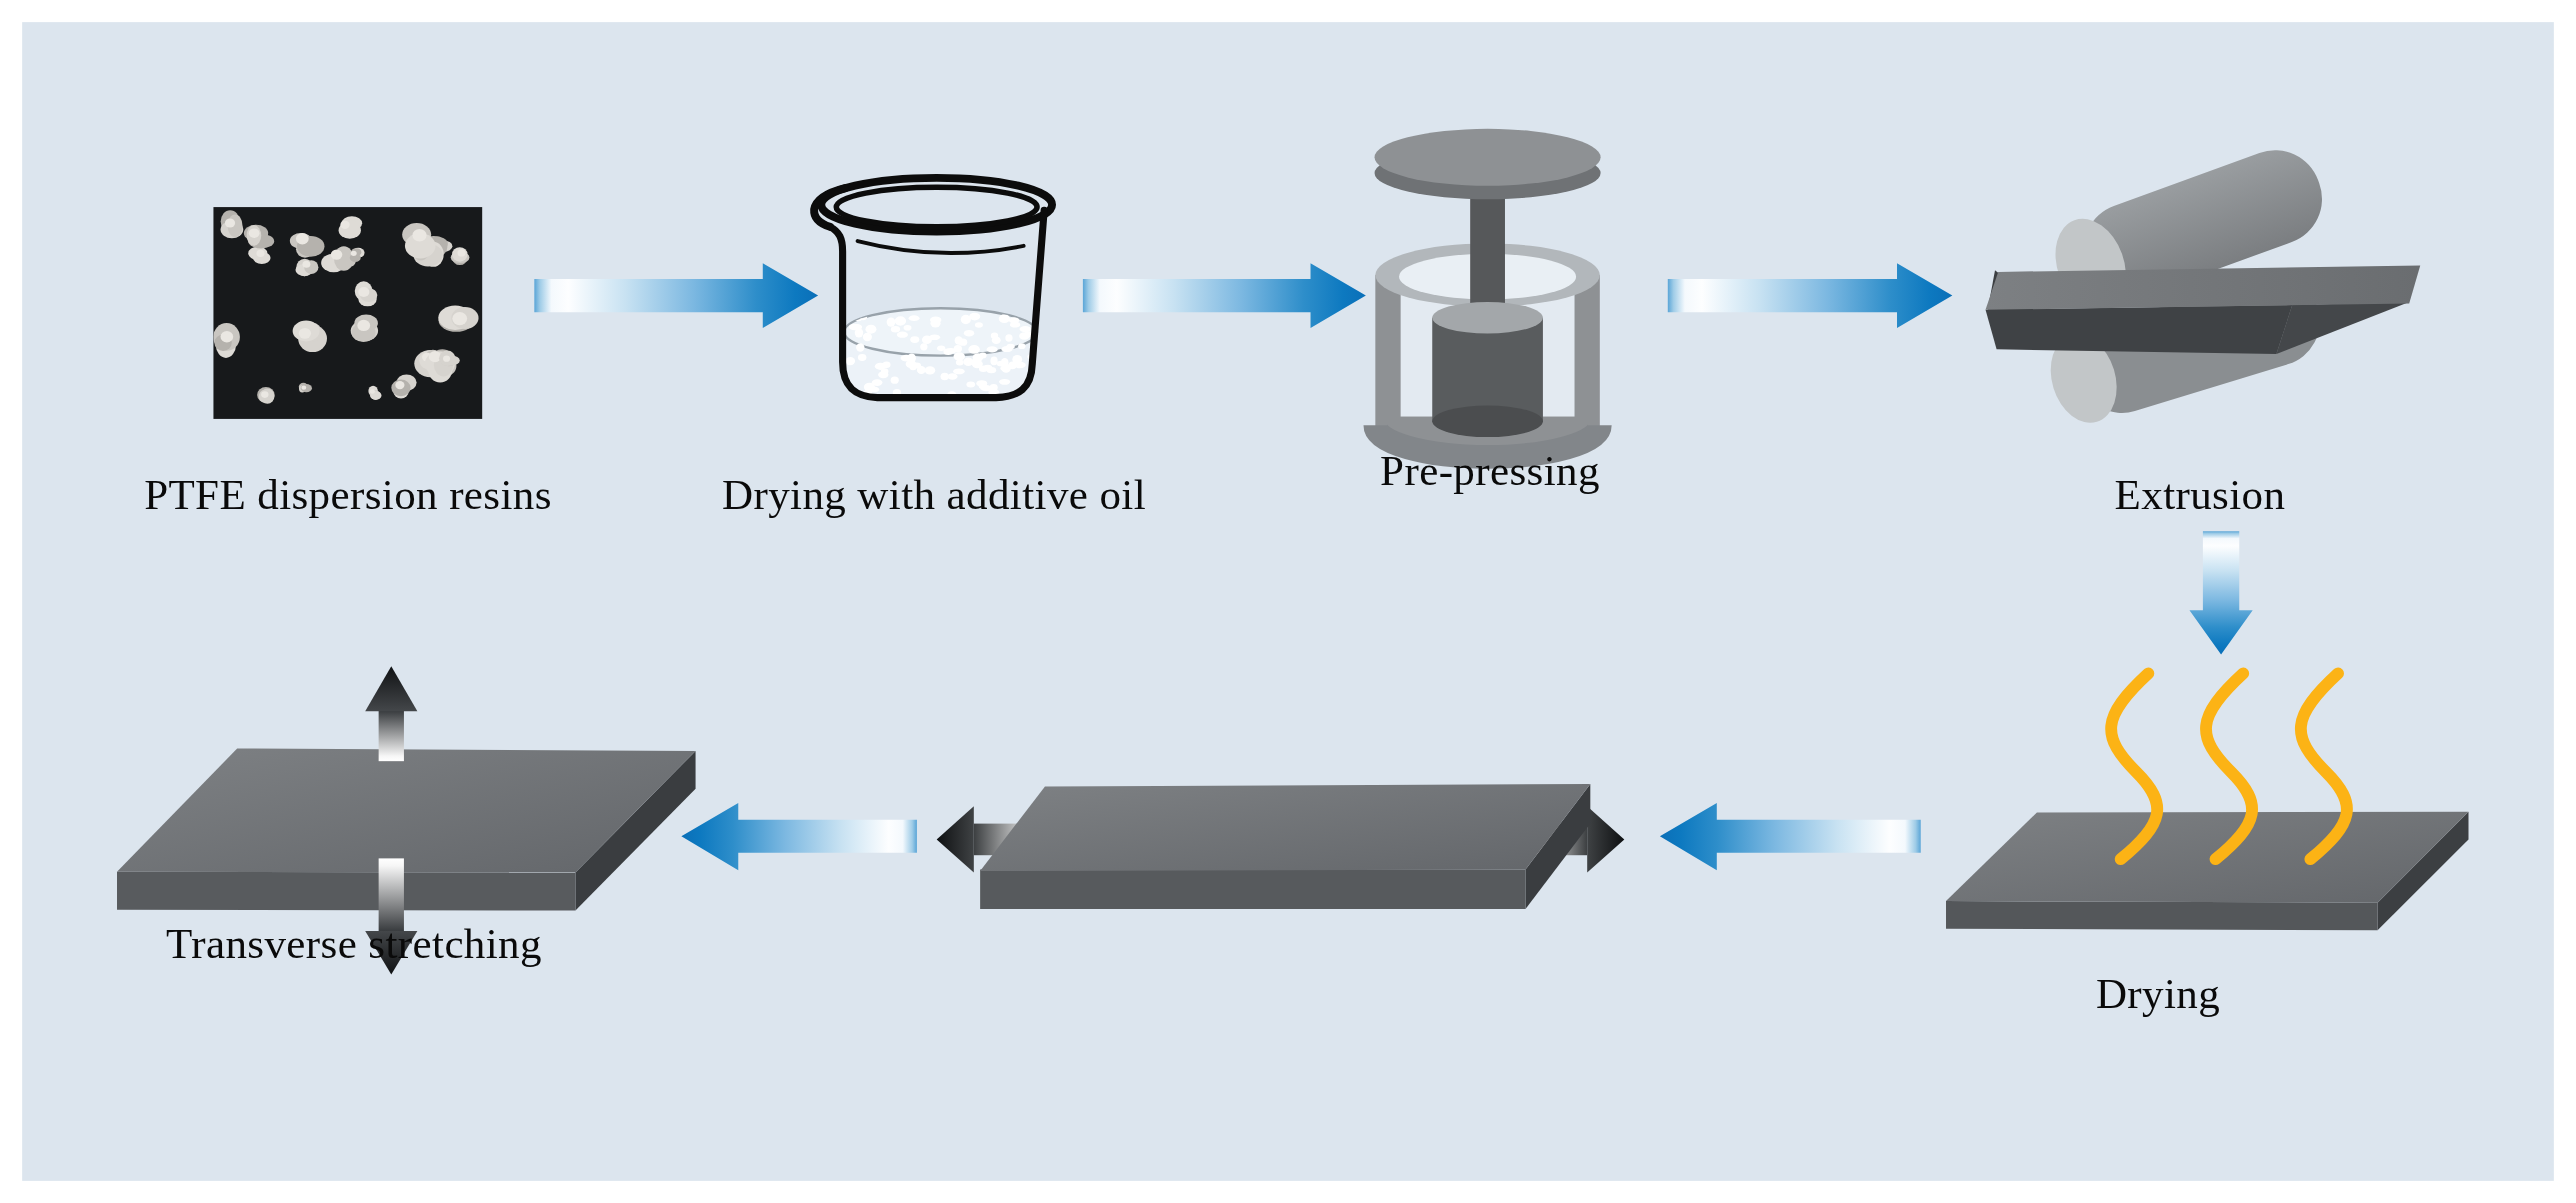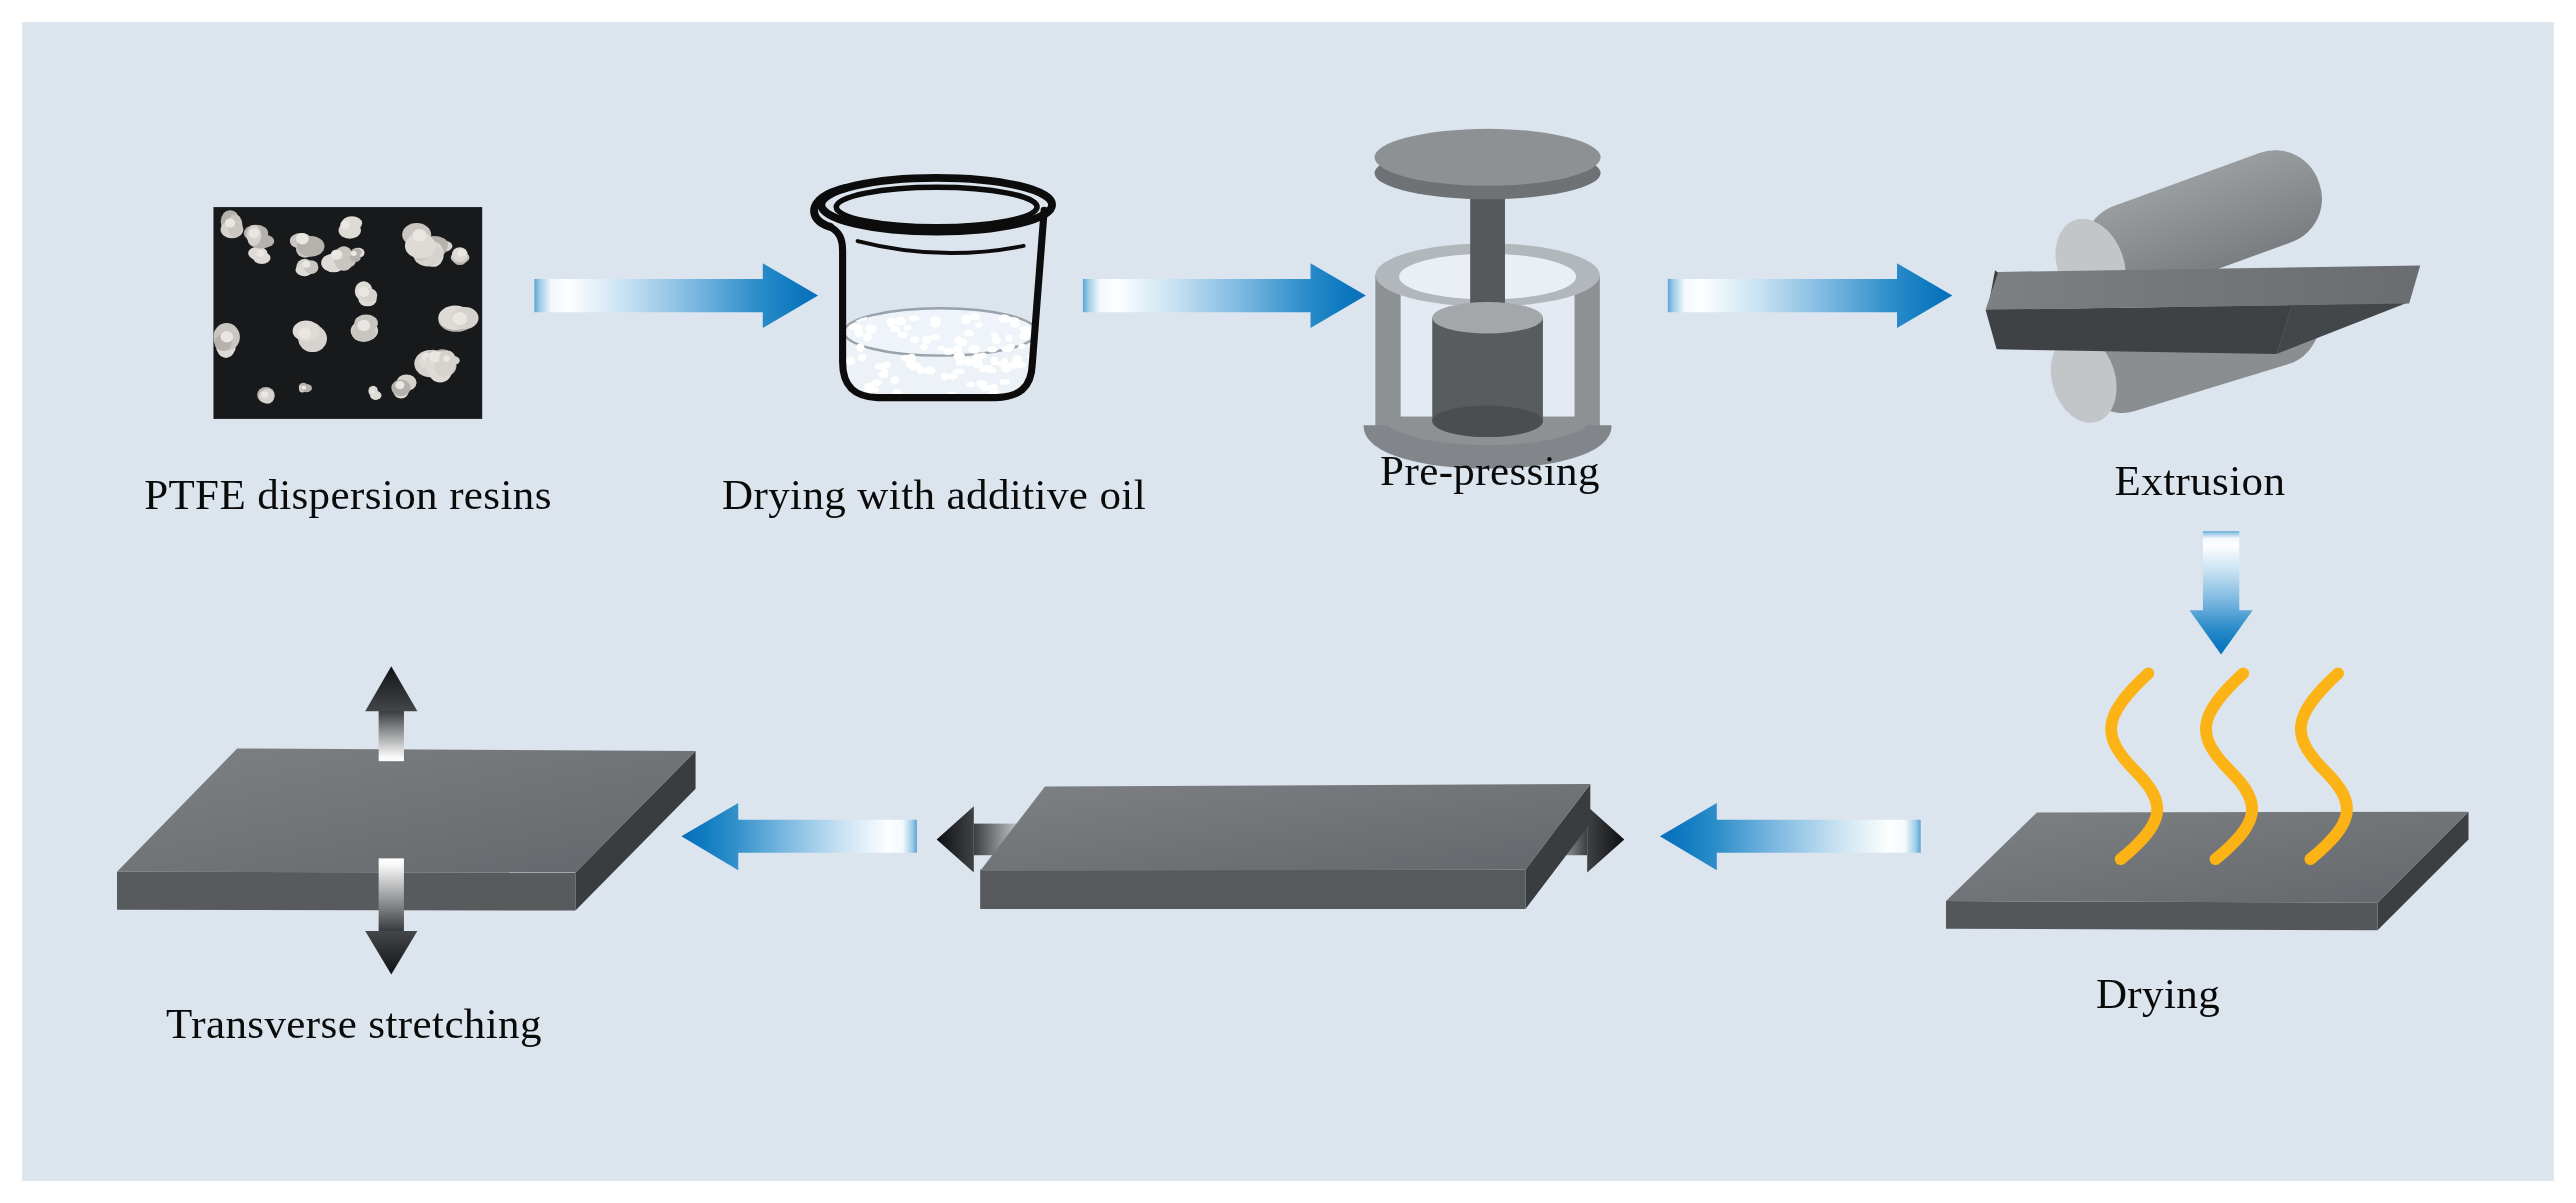--- a/index.html
+++ b/index.html
@@ -414,17 +414,17 @@
     <g>
       <rect x="479" y="1086" width="32" height="94" fill="url(#gMetShaftD)"></rect>
       <polygon points="462,1178 528,1178 495,1233" fill="url(#gMetHeadD)"></polygon>
     </g>
   </g>
 </svg>
 
 <div class="step-label" style="left:348px;top:494px">PTFE dispersion resins</div>
 <div class="step-label" style="left:934px;top:494px">Drying with additive oil</div>
 <div class="step-label" style="left:1490px;top:470px">Pre-pressing</div>
-<div class="step-label" style="left:2200px;top:480px">Extrusion</div>
+<div class="step-label" style="left:2200px;top:494px">Extrusion</div>
 <div class="step-label" style="left:2158px;top:993px">Drying</div>
-<div class="step-label" style="left:354px;top:1023px">Transverse stretching</div>
+<div class="step-label" style="left:354px;top:943px">Transverse stretching</div>
 </div>
 
 
 </body></html>

